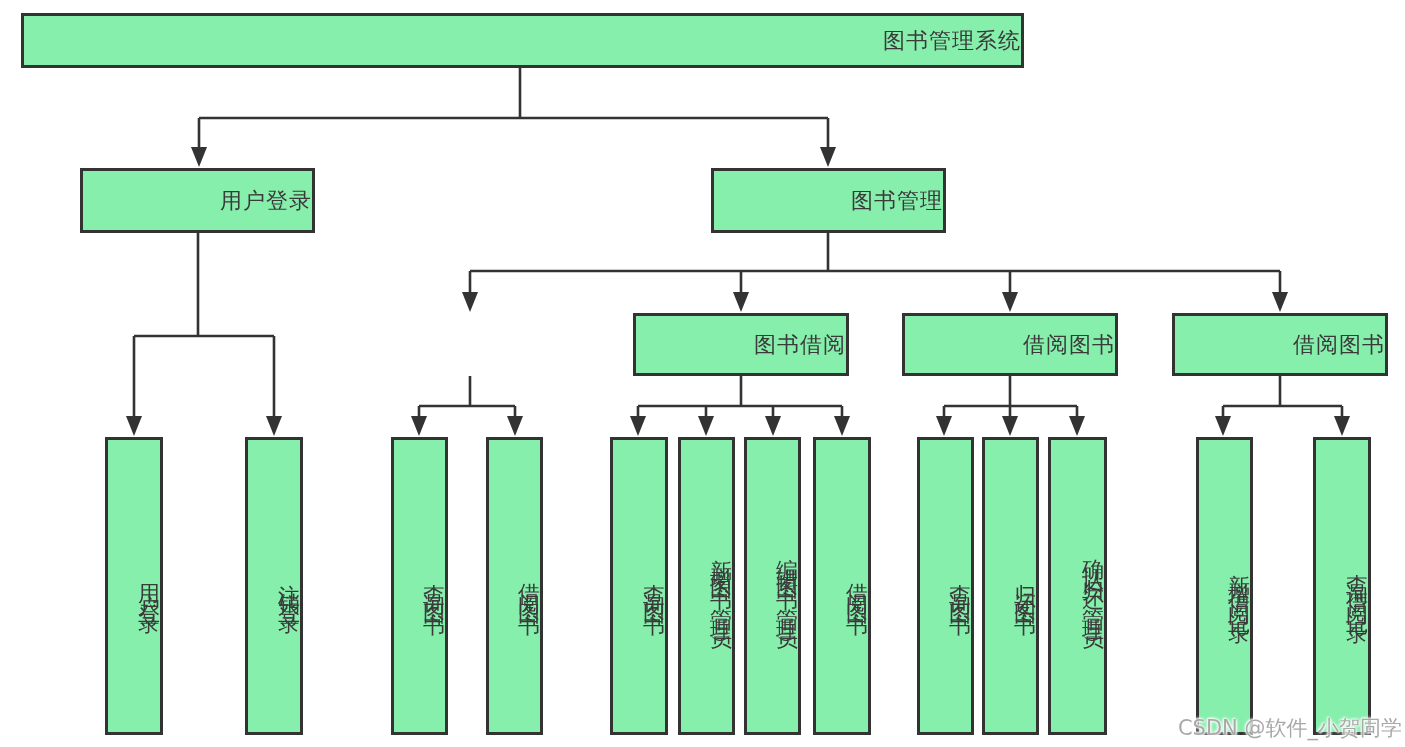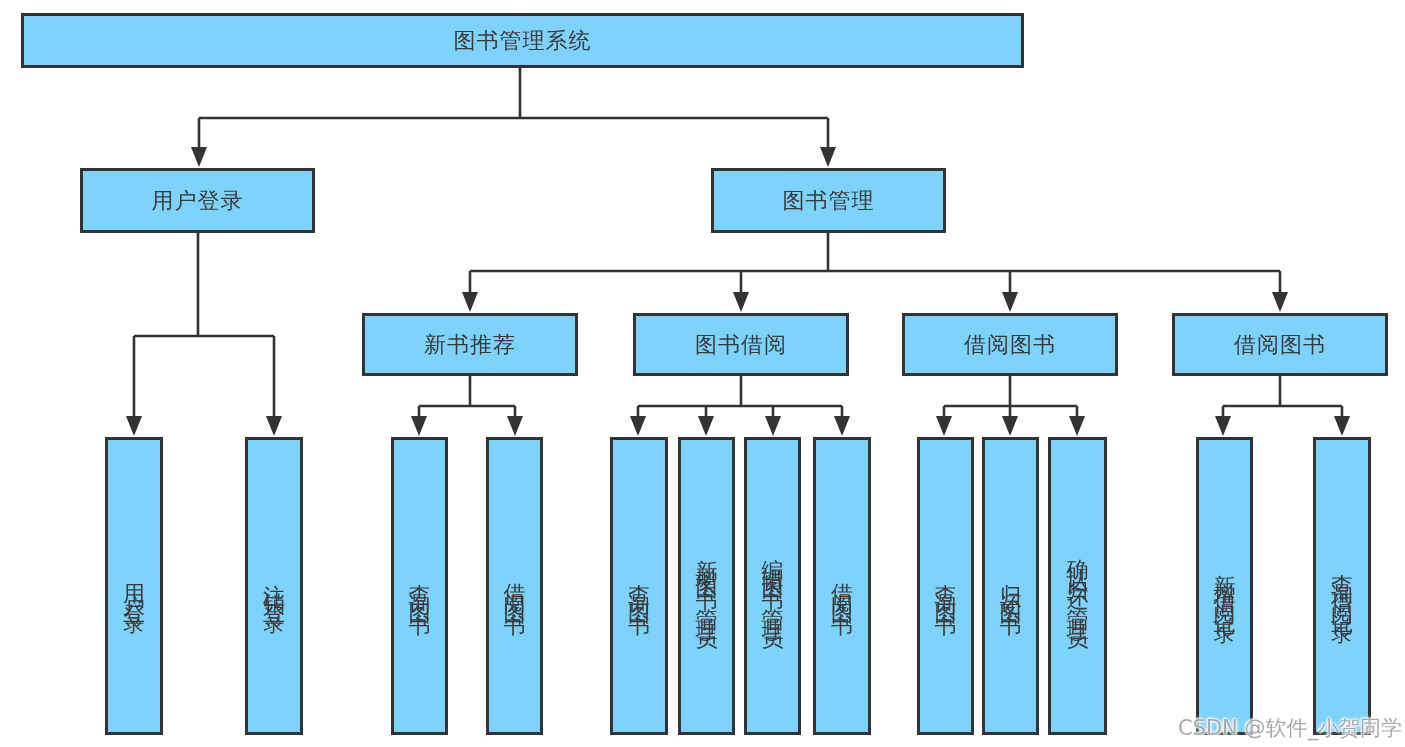--- a/index.html
+++ b/index.html
@@ -27,24 +27,24 @@
     fill: none;
   }
   svg.wires .arrows path {
     fill: var(--line, #333333);
     stroke: none;
   }
   .node {
     position: absolute;
     box-sizing: border-box;
     border: 3px solid var(--line, #333333);
-    background: #7dd3fc;
+    background: #86efac;
     display: flex;
     align-items: center;
-    justify-content: center;
+    justify-content: flex-end;
     color: var(--text, #3a3a3a);
     z-index: 1;
   }
   .node .hlabel {
     font-size: 22px;
     letter-spacing: 1px;
     white-space: nowrap;
   }
   .node.root  { left: 21px;  top: 13px;  width: 1003px; height: 55px; }
   .node.lvl2  { top: 168px; width: 235px; height: 65px; }
@@ -118,23 +118,20 @@
     <span class="hlabel">图书管理系统</span>
   </div>
 
   <div class="node lvl2" style="left:80px">
     <span class="hlabel">用户登录</span>
   </div>
   <div class="node lvl2" style="left:711px">
     <span class="hlabel">图书管理</span>
   </div>
 
-  <div class="node lvl3" style="left:362px">
-    <span class="hlabel">新书推荐</span>
-  </div>
   <div class="node lvl3" style="left:633px">
     <span class="hlabel">图书借阅</span>
   </div>
   <div class="node lvl3" style="left:902px">
     <span class="hlabel">借阅图书</span>
   </div>
   <div class="node lvl3" style="left:1172px">
     <span class="hlabel">借阅图书</span>
   </div>
 

